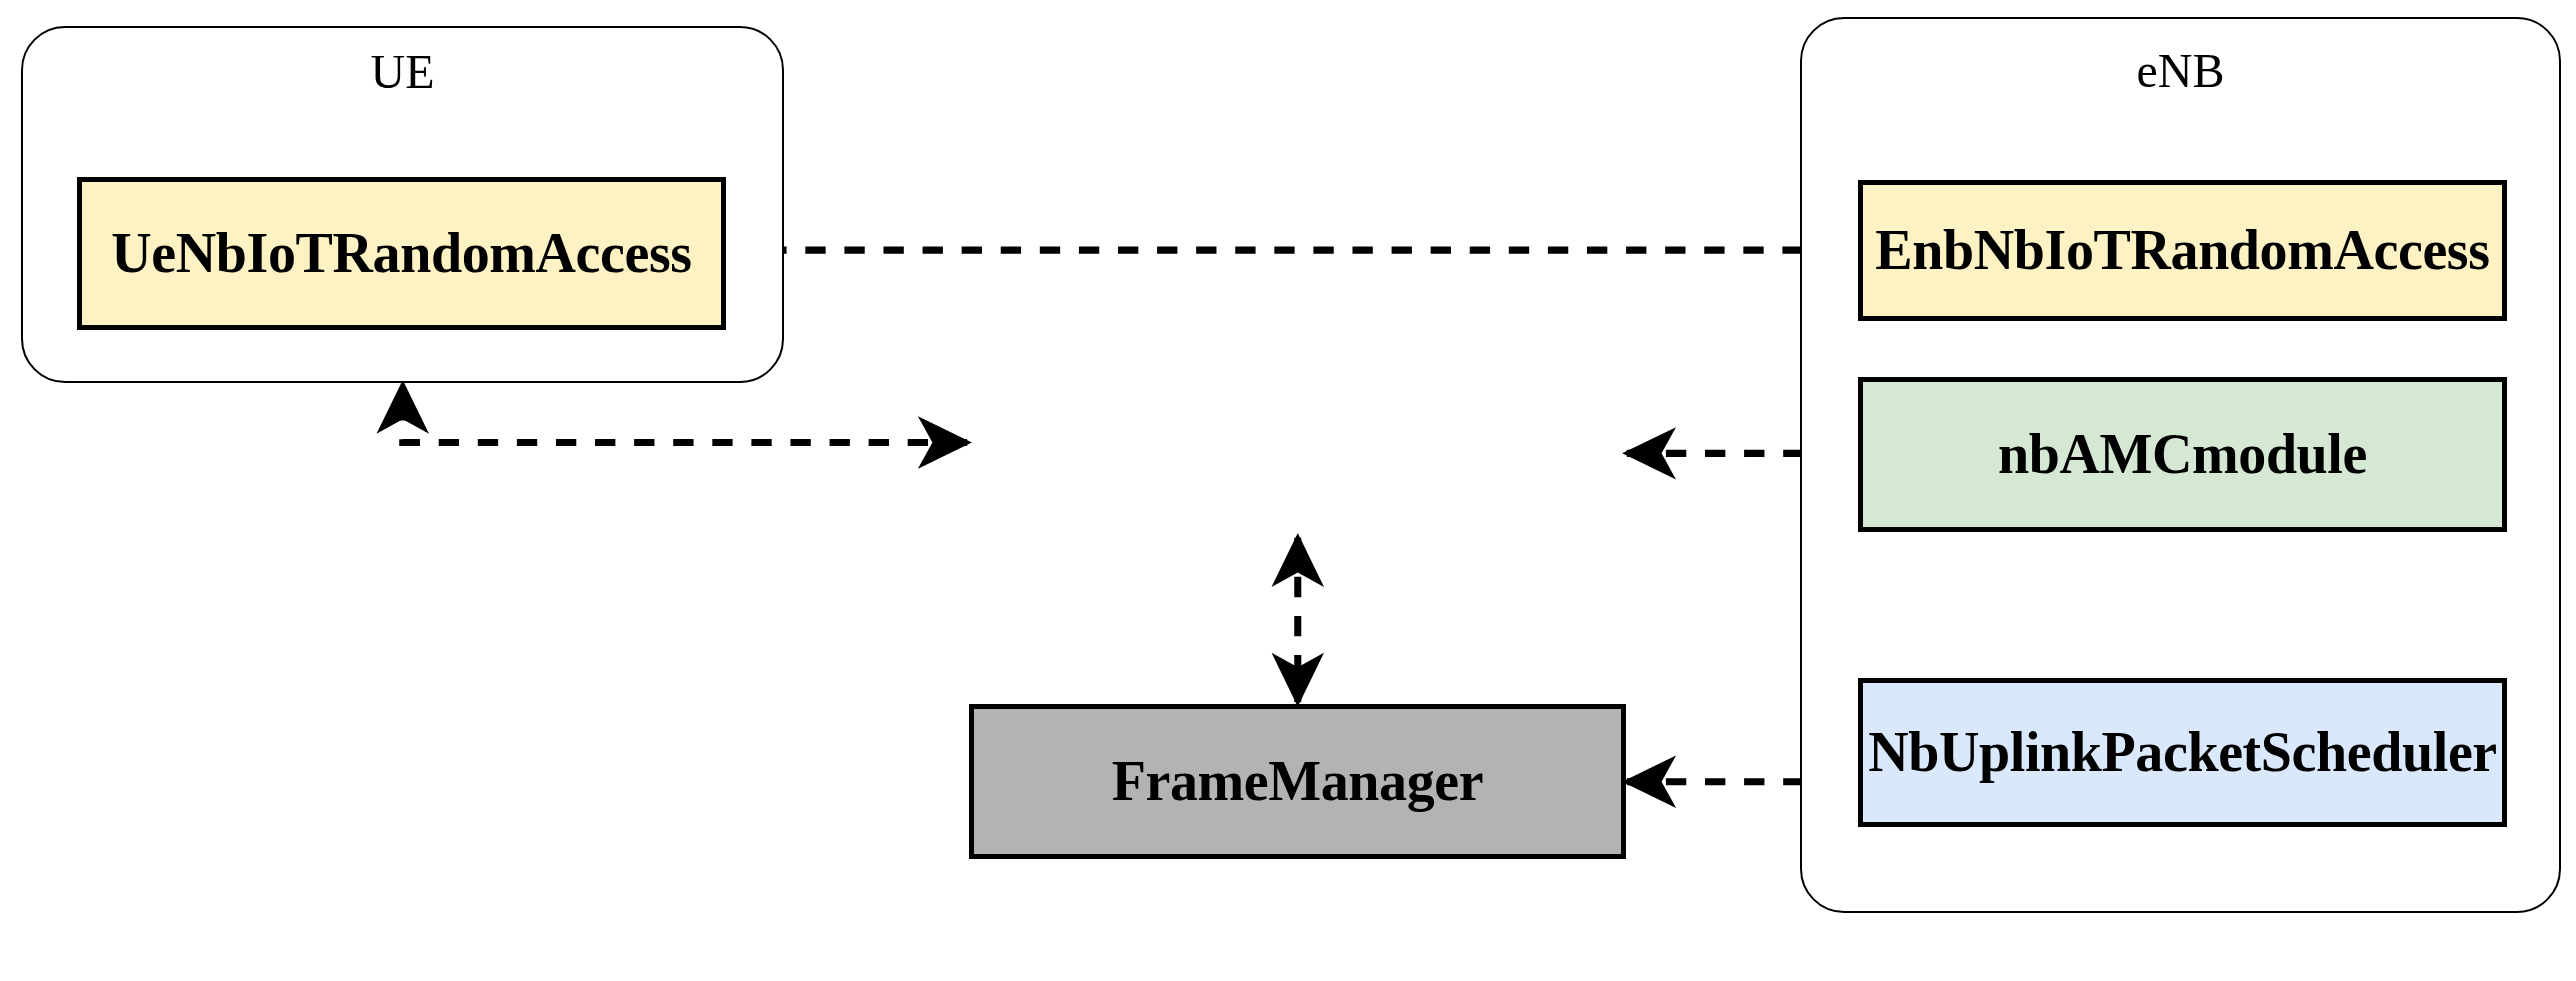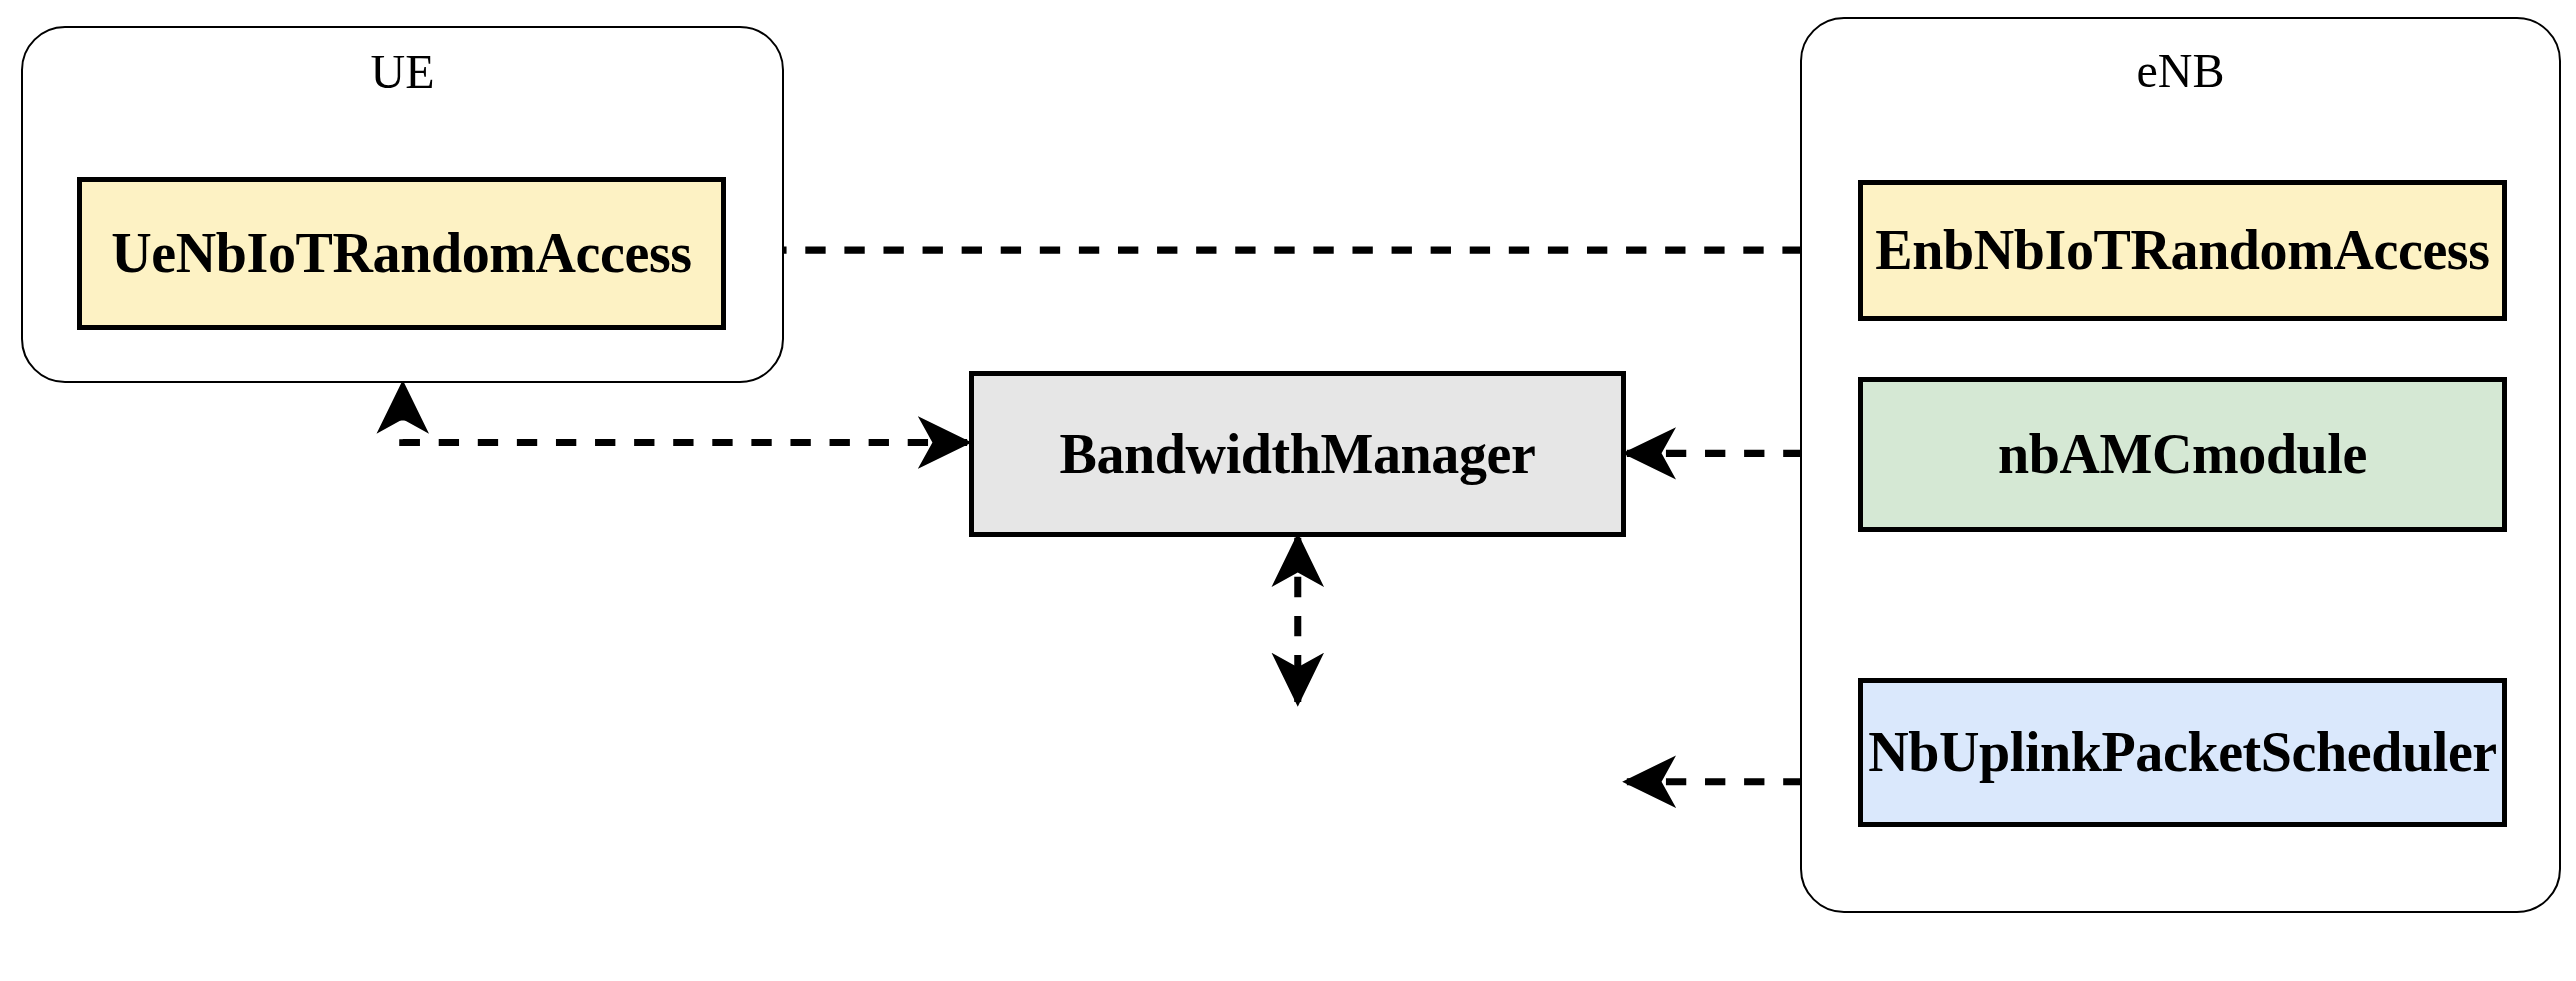--- a/index.html
+++ b/index.html
@@ -119,24 +119,24 @@
   </div>
 
   <div class="container" style="left:1800px; top:17px; width:761px; height:896px;">
     <div class="container-label" style="top:28px;">eNB</div>
   </div>
 
   <div class="box" style="left:77px; top:177px; width:649px; height:153px; background:#FDF2C4;">
     <div class="box-title">UeNbIoTRandomAccess</div>
   </div>
 
-  <div class="box" style="left:969px; top:371px; width:657px; height:166px; background:#E6E6E6;">
-    <div class="box-title">BandwidthManager</div>
+
+  <div class="box" style="left:969px; top:704px; width:657px; height:155px; background:#B3B3B3;">
+    <div class="box-title">FrameManager</div>
   </div>
-
 
   <div class="box" style="left:1858px; top:180px; width:649px; height:141px; background:#FDF2C4;justify-content:center;">
     <div class="box-title">EnbNbIoTRandomAccess</div>
   </div>
 
   <div class="box" style="left:1858px; top:377px; width:649px; height:155px; background:#D5E8D4;">
     <div class="box-title">nbAMCmodule</div>
   </div>
 
   <div class="box" style="left:1858px; top:678px; width:649px; height:149px; background:#DAE8FC;">

